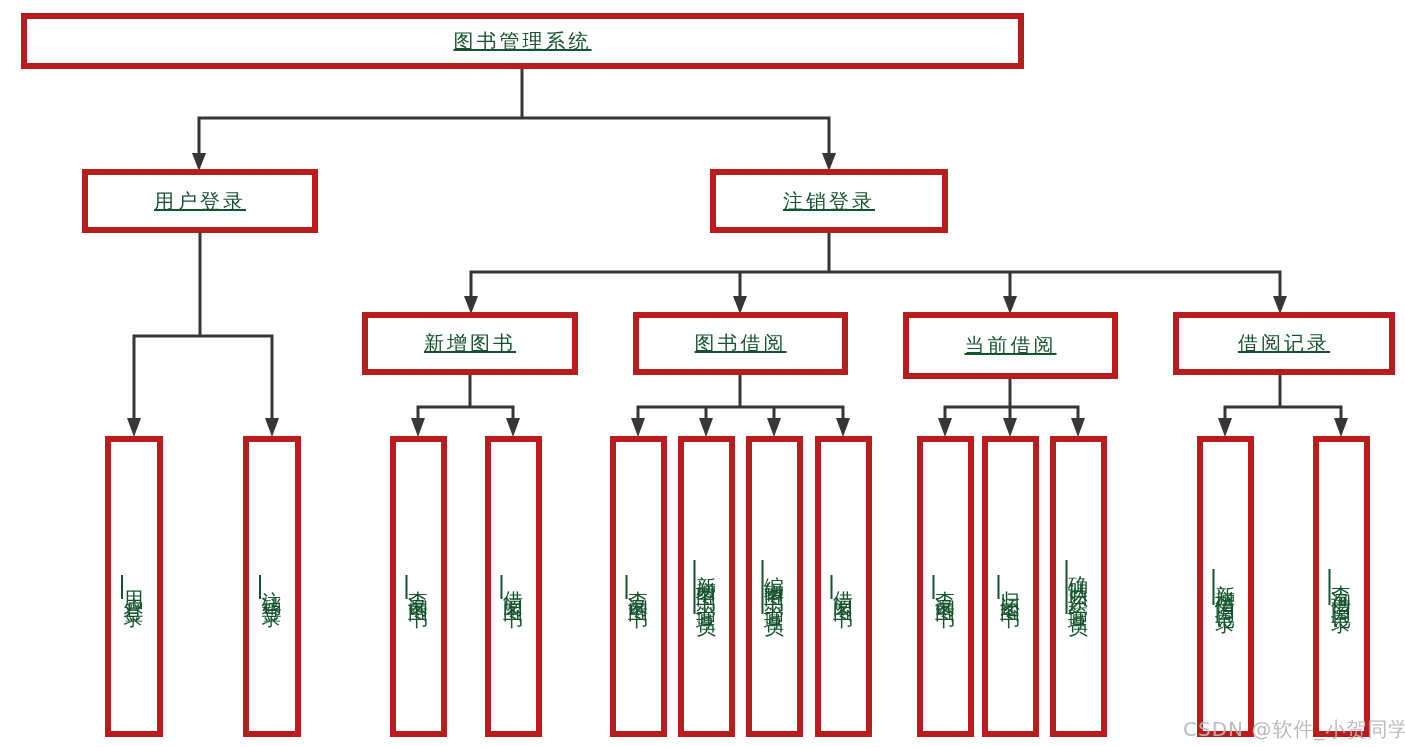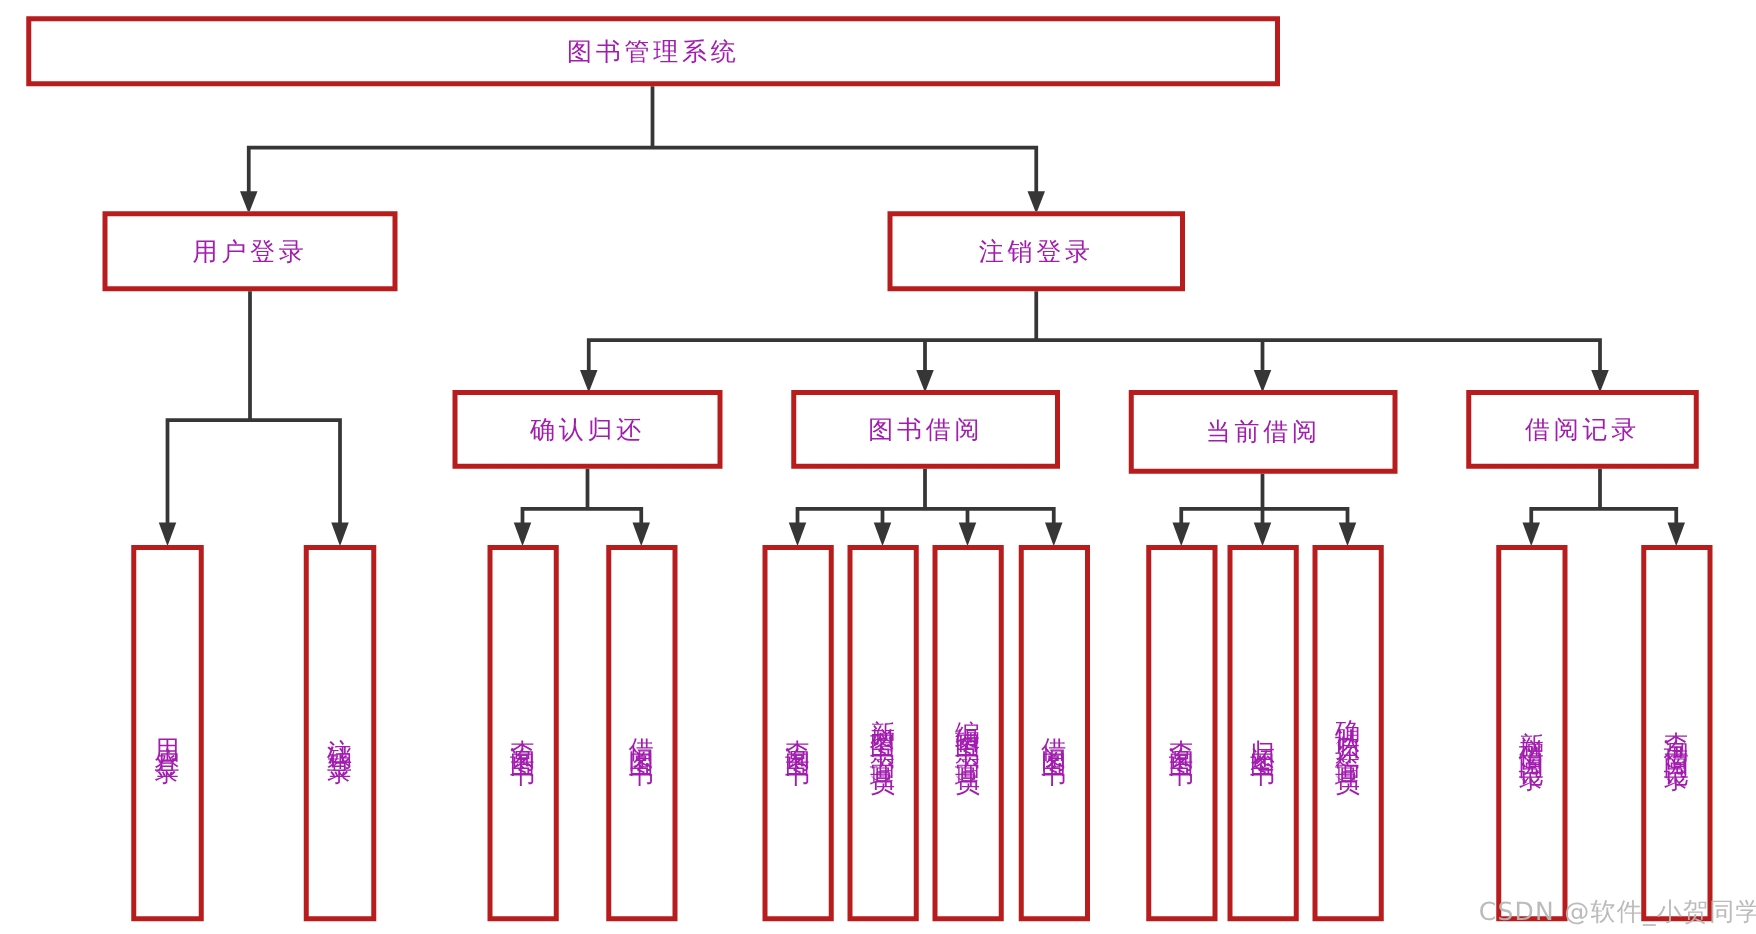--- a/index.html
+++ b/index.html
@@ -18,29 +18,30 @@
   .connectors {
     position: absolute;
     left: 0;
     top: 0;
     z-index: 1;
   }
   .node {
     position: absolute;
     box-sizing: border-box;
     background: #ffffff;
-    border: 4px solid #b91c1c;
+    border: 6px solid #b91c1c;
     display: flex;
     align-items: center;
     justify-content: center;
-    color: #a21caf;
+    color: #14532d;
     font-size: 20px;
     letter-spacing: 3px;
     z-index: 2;
     white-space: nowrap;
+    text-decoration: underline;
   }
   .node.vertical {
     writing-mode: vertical-rl;
     text-orientation: mixed;
     letter-spacing: 6px;
     line-height: 1.1;
     white-space: normal;
     font-size: 20px;
   }
   .watermark {
@@ -104,24 +105,24 @@
       <polygon points="1225,437 1218,418 1232,418"></polygon>
       <polygon points="1341,437 1334,418 1348,418"></polygon>
     </g>
   </svg>
 
   <div class="node" style="left:21px; top:13px; width:1003px; height:56px;">图书管理系统</div>
 
   <div class="node" style="left:82px; top:169px; width:236px; height:64px;">用户登录</div>
   <div class="node" style="left:710px; top:169px; width:238px; height:64px;">注销登录</div>
 
-  <div class="node" style="left:362px; top:312px; width:216px; height:63px;">确认归还</div>
+  <div class="node" style="left:362px; top:312px; width:216px; height:63px;">新增图书</div>
   <div class="node" style="left:633px; top:312px; width:215px; height:63px;">图书借阅</div>
   <div class="node" style="left:903px; top:312px; width:215px; height:67px;">当前借阅</div>
-  <div class="node" style="left:1173px; top:312px; width:186px; height:63px;">借阅记录</div>
+  <div class="node" style="left:1173px; top:312px; width:222px; height:63px;">借阅记录</div>
 
   <div class="node vertical" style="left:105px; top:436px; width:58px; height:301px;">用户登录</div>
   <div class="node vertical" style="left:243px; top:436px; width:58px; height:301px;">注销登录</div>
 
   <div class="node vertical" style="left:390px; top:436px; width:57px; height:301px;">查询图书</div>
   <div class="node vertical" style="left:485px; top:436px; width:57px; height:301px;">借阅图书</div>
 
   <div class="node vertical" style="left:610px; top:436px; width:57px; height:301px;">查询图书</div>
   <div class="node vertical" style="left:678px; top:436px; width:57px; height:301px;">新增图书（管理员）</div>
   <div class="node vertical" style="left:746px; top:436px; width:57px; height:301px;">编辑图书（管理员）</div>

